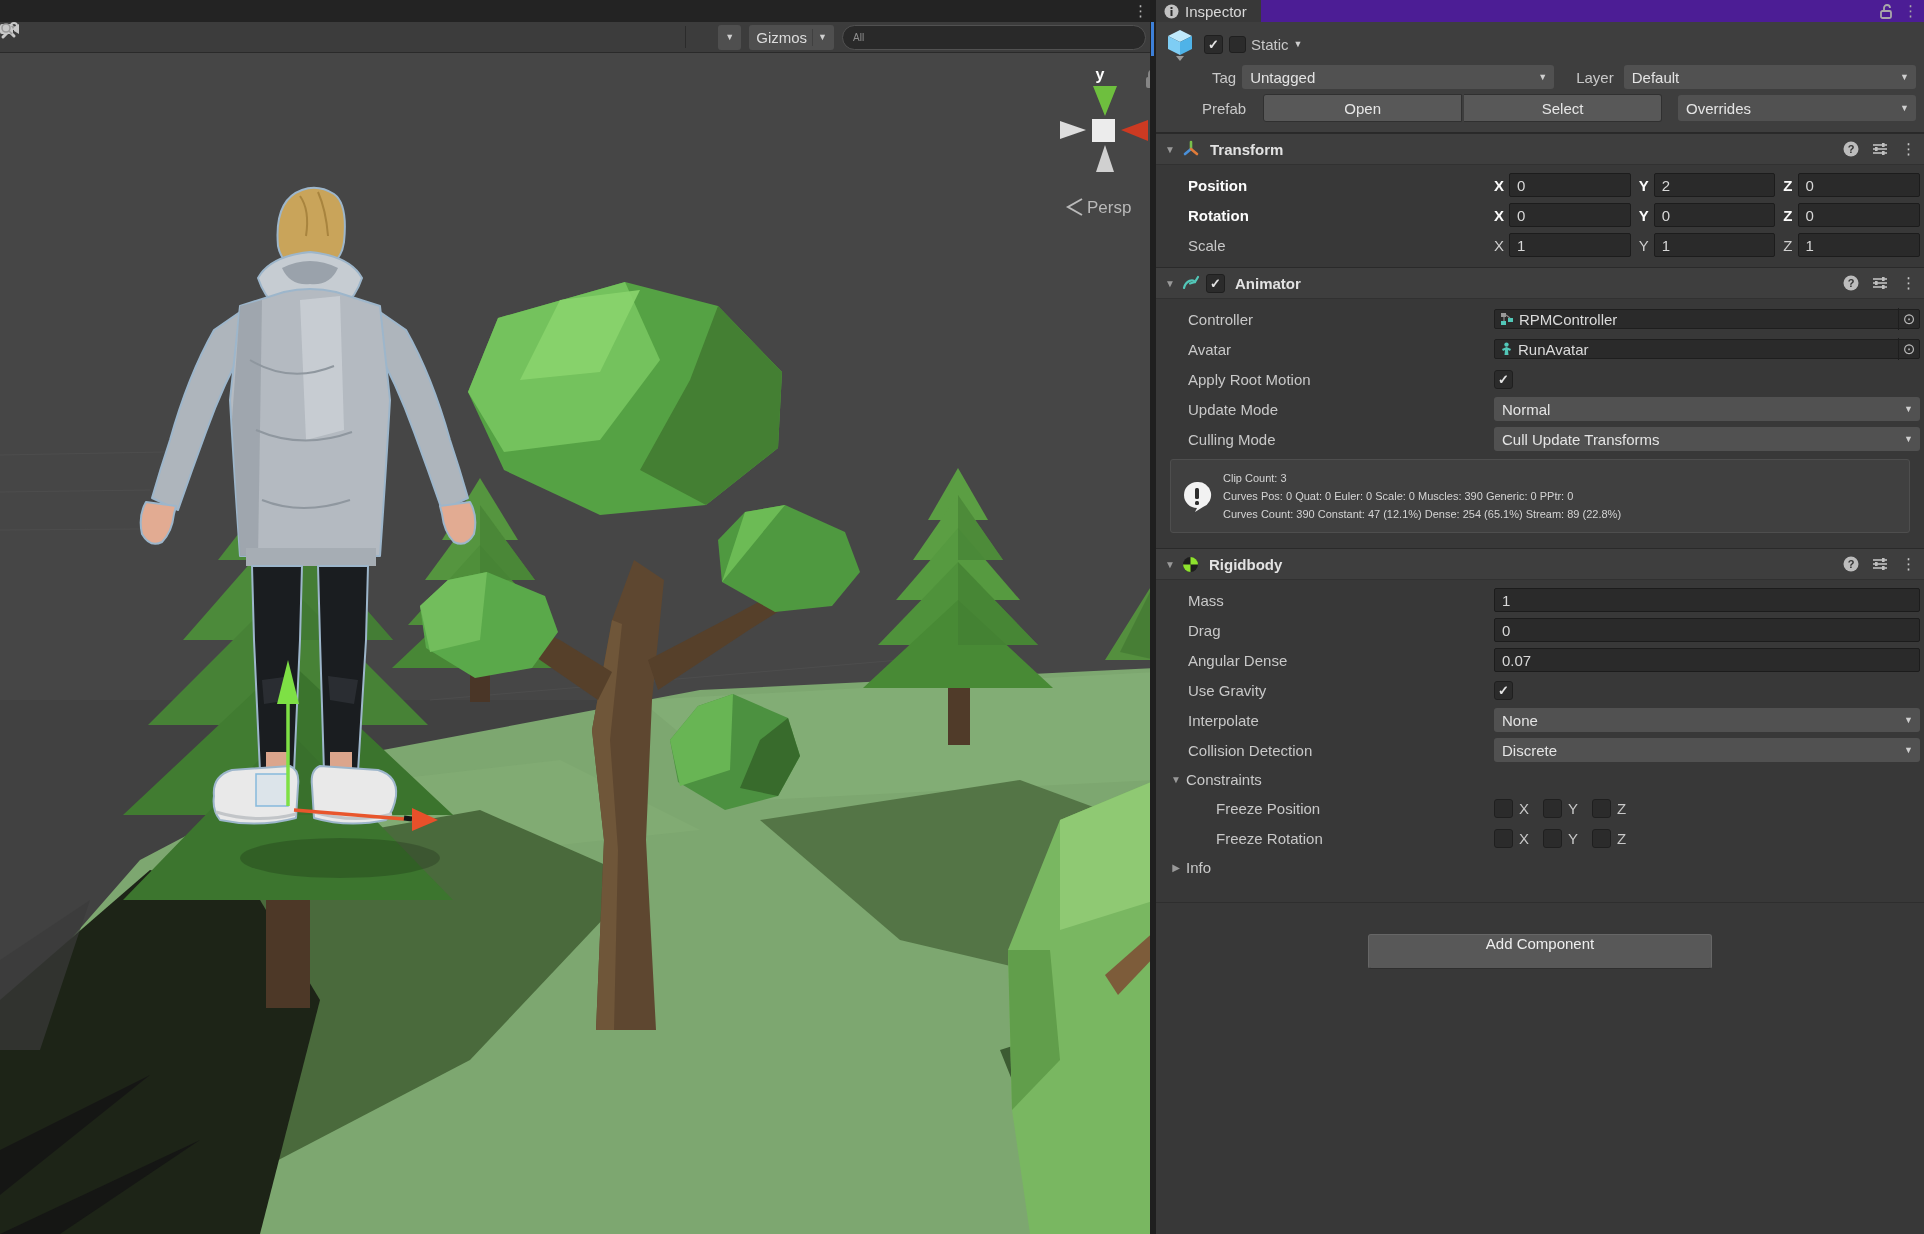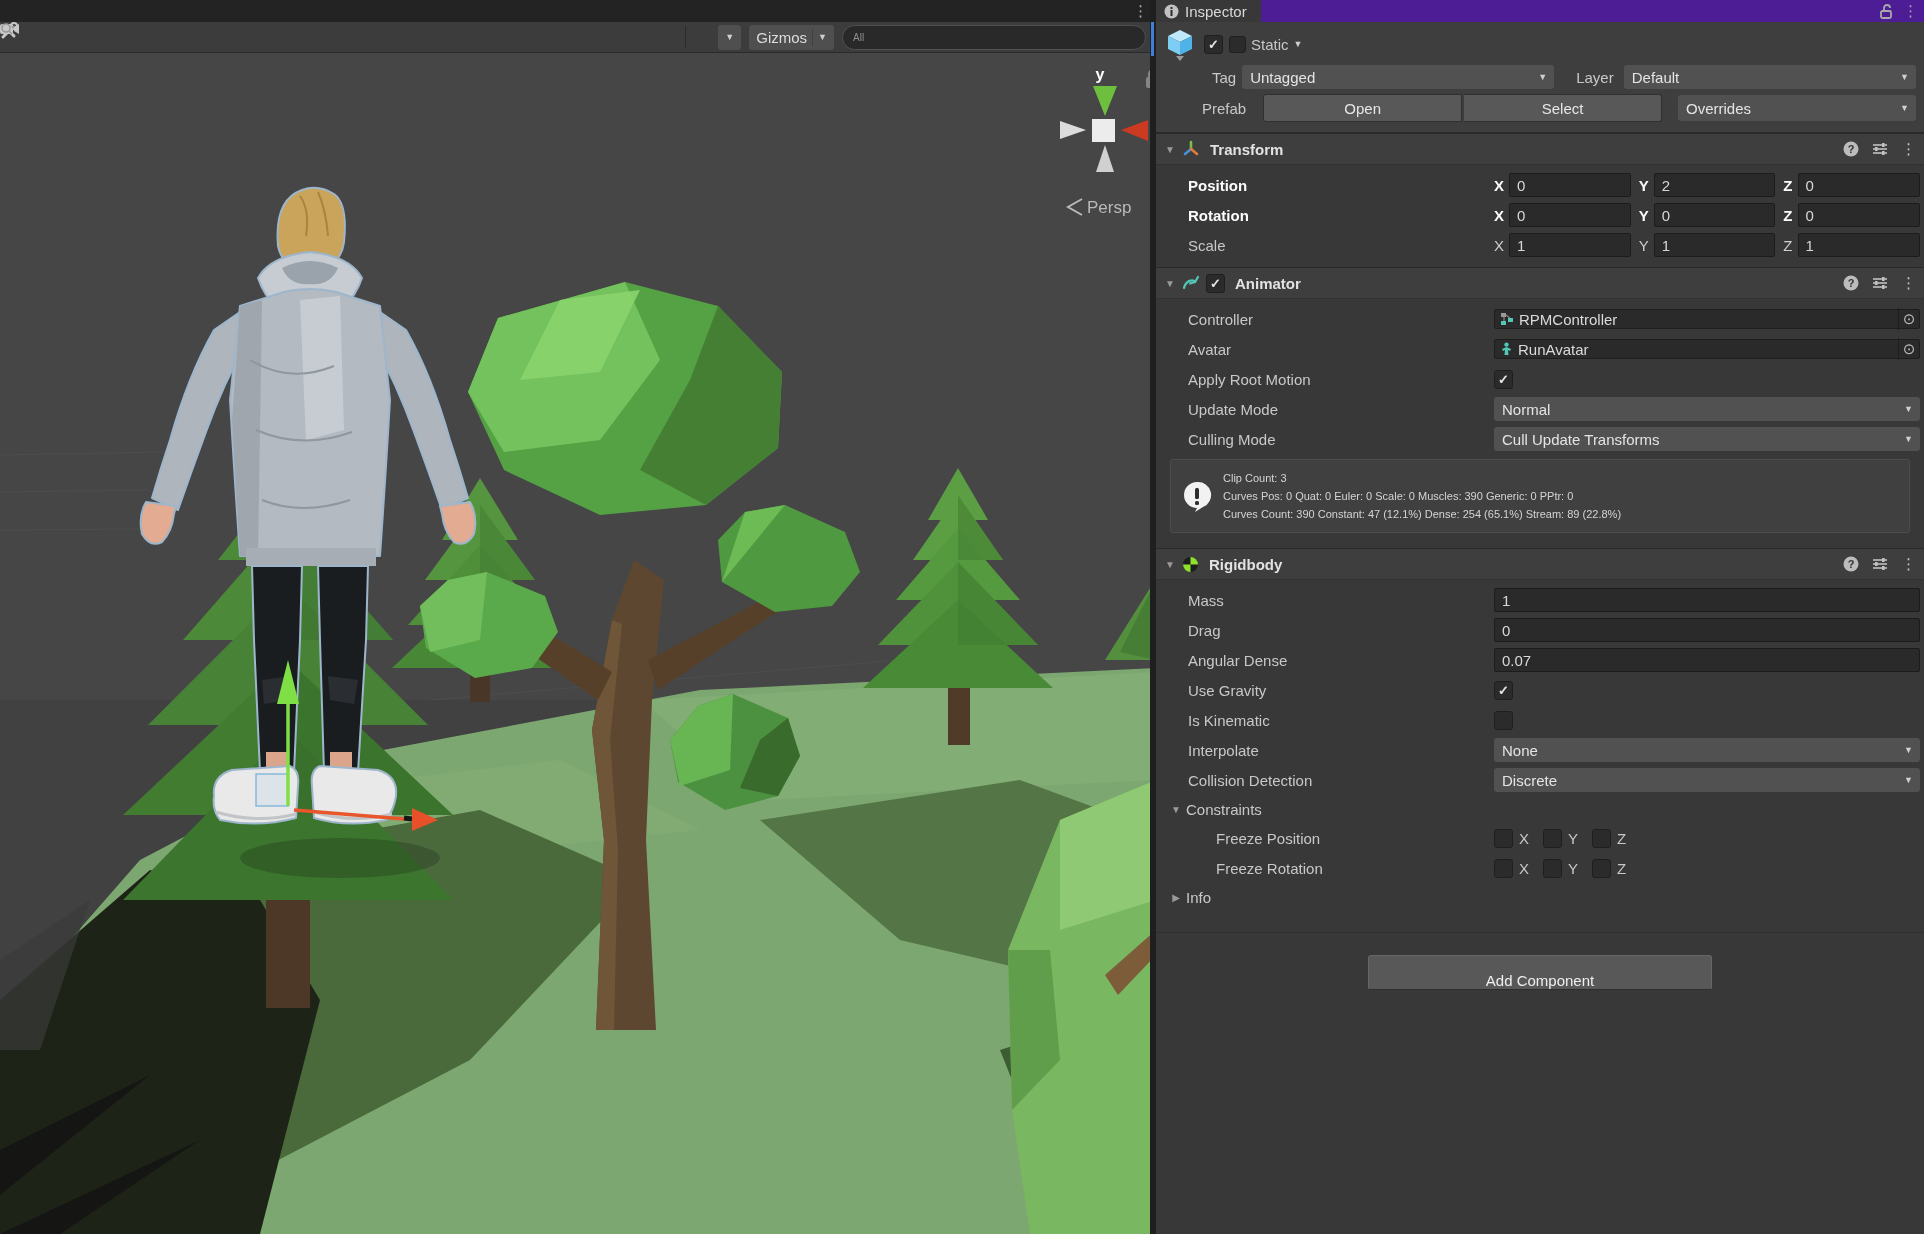--- a/index.html
+++ b/index.html
@@ -80,21 +80,21 @@
   .axis-cb{display:flex;align-items:center;gap:6px;margin-right:14px;}
   .helpbox{margin:5px 14px 8px 14px;background:#404040;border:1px solid #4e4e4e;border-radius:3px;
       display:flex;align-items:center;gap:10px;padding:9px 10px;}
   .helpbox .txt{font-size:11px;line-height:18px;color:#d4d4d4;}
   .fold-row{display:flex;align-items:center;height:28px;padding-left:14px;gap:4px;color:#c8c8c8;}
   .freeze-row{display:flex;align-items:center;height:30px;padding-left:60px;padding-right:4px;}
   .freeze-row .plabel{flex:0 0 278px;}
   .comp-sep{height:1px;background:#2e2e2e;margin-top:14px;}
   .addcomp-wrap{display:flex;justify-content:center;margin-top:22px;}
   .addcomp{width:342px;height:33px;background:#585858;border:1px solid #666;border-bottom-color:#2e2e2e;
-      border-radius:3px;display:flex;align-items:flex-end;justify-content:center;color:#eee;font-size:15px;}
+      border-radius:3px;display:flex;align-items:flex-start;justify-content:center;color:#eee;font-size:15px;margin-top:9px;}
   svg{display:block;}
 </style>
 </head>
 <body>
 
 <div class="scene-wrap">
   <svg width="1156" height="1234" viewBox="0 0 1156 1234">
 
     <rect x="0" y="0" width="1156" height="1234" fill="#464646"></rect>
     <rect x="0" y="700" width="1156" height="534" fill="#414141"></rect>
@@ -583,26 +583,20 @@
           </div>
         </div>
     </div>
     <div class="prow">
       <span class="plabel">Use Gravity</span>
       <div class="pvalue">
           <div class="cb checked">✓</div>
         </div>
     </div>
     <div class="prow">
-      <span class="plabel">Is Kinematic</span>
-      <div class="pvalue">
-          <div class="cb">✓</div>
-        </div>
-    </div>
-    <div class="prow">
       <span class="plabel">Interpolate</span>
       <div class="pvalue">
         <div class="dd" style="flex:1">
           <span>None</span>
           <span class="arr">▼</span>
         </div>
       </div>
     </div>
     <div class="prow">
       <span class="plabel">Collision Detection</span>

